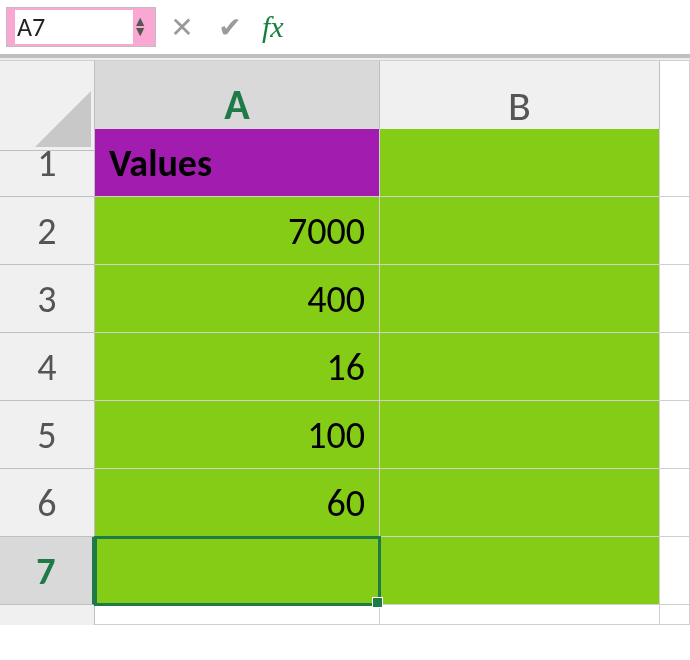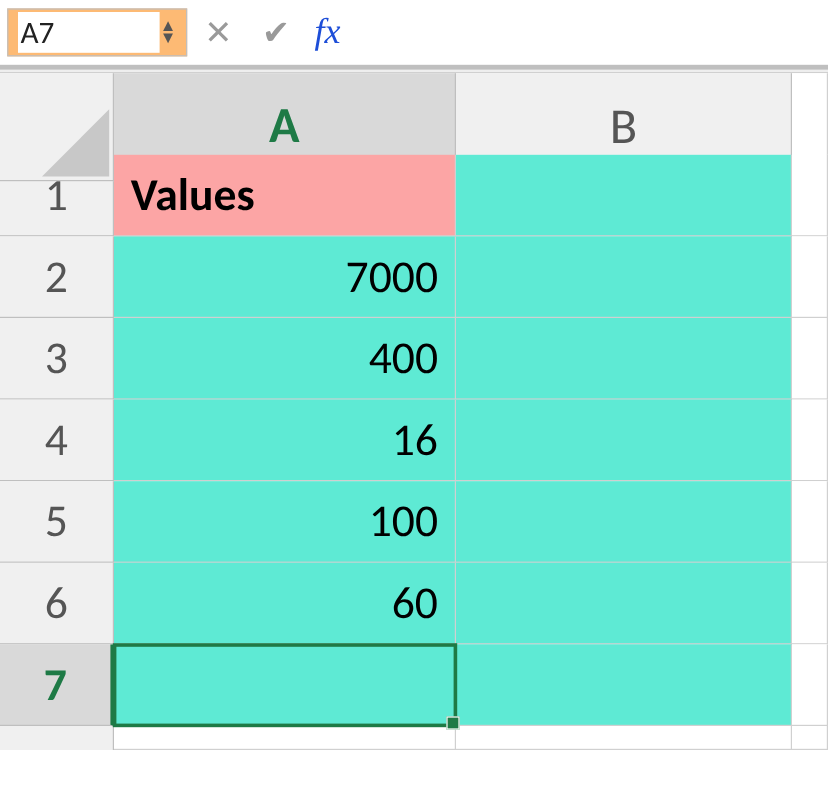--- a/index.html
+++ b/index.html
@@ -22,21 +22,21 @@
     gap:4px;
     background:#fff;
     font-size:28px;
   }
   .name-box-wrap {
     display:flex; align-items:center;
     border:1px solid #bfbfbf;
     height:40px;
     width:150px;
     padding:0 8px;
-    background:#fdba74;
+    background:#f9a8d4;
   }
   .name-box {
     border:none; outline:none;
     font-size:26px;
     width:100%;
     font-family:inherit;
     color:#222;
   }
   .stepper {
     display:flex; flex-direction:column;
@@ -52,21 +52,21 @@
     display:flex; align-items:center; justify-content:center;
     font-size:28px;
     color:#9a9a9a;
     border-radius:2px;
     user-select:none;
   }
   .fx-label {
     font-family:"Times New Roman",serif;
     font-style:italic;
     font-size:30px;
-    color:#1d4ed8;
+    color:#15803d;
     padding:0 6px;
   }
   .formula-input {
     border:none; outline:none;
     height:40px;
     font-size:26px;
     flex:1;
     font-family:inherit;
   }
 
@@ -132,26 +132,26 @@
     font-weight:700;
     border-right:3px solid #1e7a46;
   }
 
   .cell {
     border-right:1px solid #d0d0d0;
     border-bottom:1px solid #d0d0d0;
     display:flex; align-items:center;
     font-size:38px;
     padding:0 14px;
-    background:#5eead4;
+    background:#84cc16;
     position:relative;
   }
   .cell.right  { justify-content:flex-end; }
   .cell.header {
-    background:#fca5a5;
+    background:#a21caf;
     color:#000;
     font-weight:700;
     justify-content:flex-start;
   }
   .cell.selected {
     outline:3px solid #1e7a46;
     outline-offset:-2px;
     z-index:2;
   }
   .cell.selected::after{

